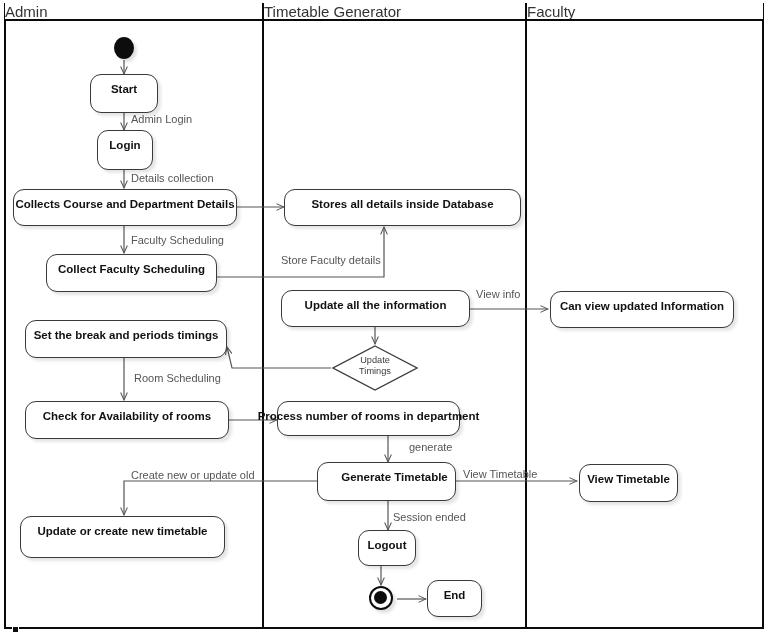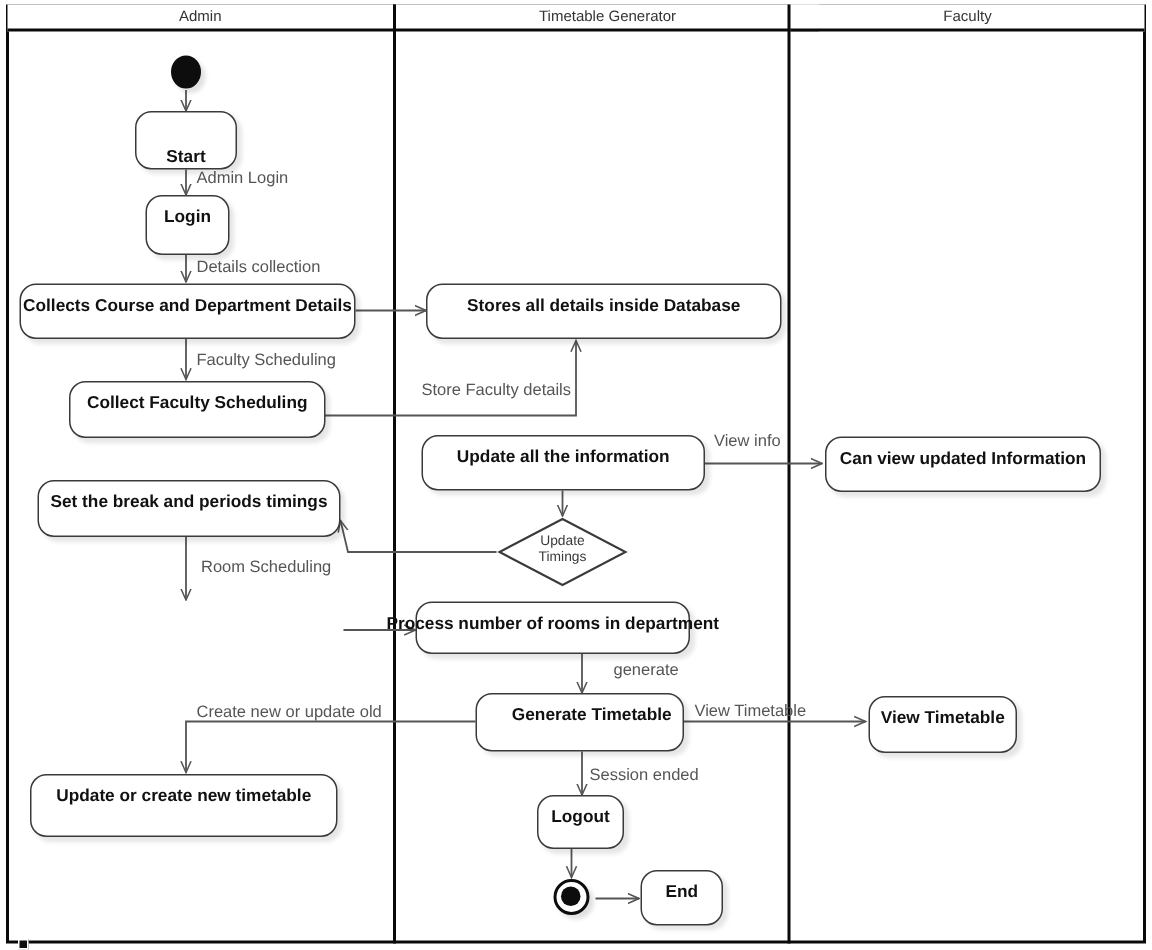--- a/index.html
+++ b/index.html
@@ -39,22 +39,22 @@
       linear-gradient(to right, #ededed 1px, transparent 1px),
       linear-gradient(to bottom, #ededed 1px, transparent 1px);
     background-size: 16.6px 16.6px;
     background-position: -1px -1px;
   }
   .lane-header {
     position: absolute;
     top: 3px;
     height: 18px;
     line-height: 18px;
-    text-align: center;
-    font-size: 10px;
+    text-align: left;
+    font-size: 15px;
     color: #333333;
     background: #ffffff;
     border-bottom: 2px solid #0a0a0a;
     box-sizing: border-box;
     white-space: nowrap;
     overflow: hidden;
   }
   .lane-divider {
     position: absolute;
     top: 3px;
@@ -226,40 +226,43 @@
   <div class="edge-label" style="left:281px; top:254px;">Store Faculty details</div>
   <div class="edge-label" style="left:476px; top:288px;">View info</div>
   <div class="edge-label" style="left:134px; top:372px;">Room Scheduling</div>
   <div class="edge-label" style="left:409px; top:441px;">generate</div>
   <div class="edge-label" style="left:463px; top:468px;">View Timetable</div>
   <div class="edge-label" style="left:131px; top:469px;">Create new or update old</div>
   <div class="edge-label" style="left:393px; top:511px;">Session ended</div>
 
   <div class="init-node" style="left:114px; top:37px;"></div>
 
-  <div class="node" style="left:90px; top:74px; width:68px; height:39px;align-items:flex-end;">
+  <div class="node" style="left:90px; top:74px; width:68px; height:39px;">
     <span class="node-label">Start</span>
   </div>
 
   <div class="node" style="left:97px; top:130px; width:56px; height:40px;">
     <span class="node-label">Login</span>
   </div>
 
   <div class="node" style="left:13px; top:189px; width:224px; height:37px;">
     <span class="node-label">Collects Course and Department Details</span>
   </div>
 
   <div class="node" style="left:46px; top:254px; width:171px; height:38px;">
     <span class="node-label">Collect Faculty Scheduling</span>
   </div>
 
   <div class="node" style="left:25px; top:320px; width:202px; height:38px;">
     <span class="node-label">Set the break and periods timings</span>
   </div>
 
+  <div class="node" style="left:25px; top:401px; width:204px; height:38px;">
+    <span class="node-label">Check for Availability of rooms</span>
+  </div>
 
   <div class="node" style="left:20px; top:516px; width:205px; height:42px;">
     <span class="node-label">Update or create new timetable</span>
   </div>
 
   <div class="node" style="left:284px; top:189px; width:237px; height:37px;">
     <span class="node-label">Stores all details inside Database</span>
   </div>
 
   <div class="node" style="left:281px; top:290px; width:189px; height:37px;">

